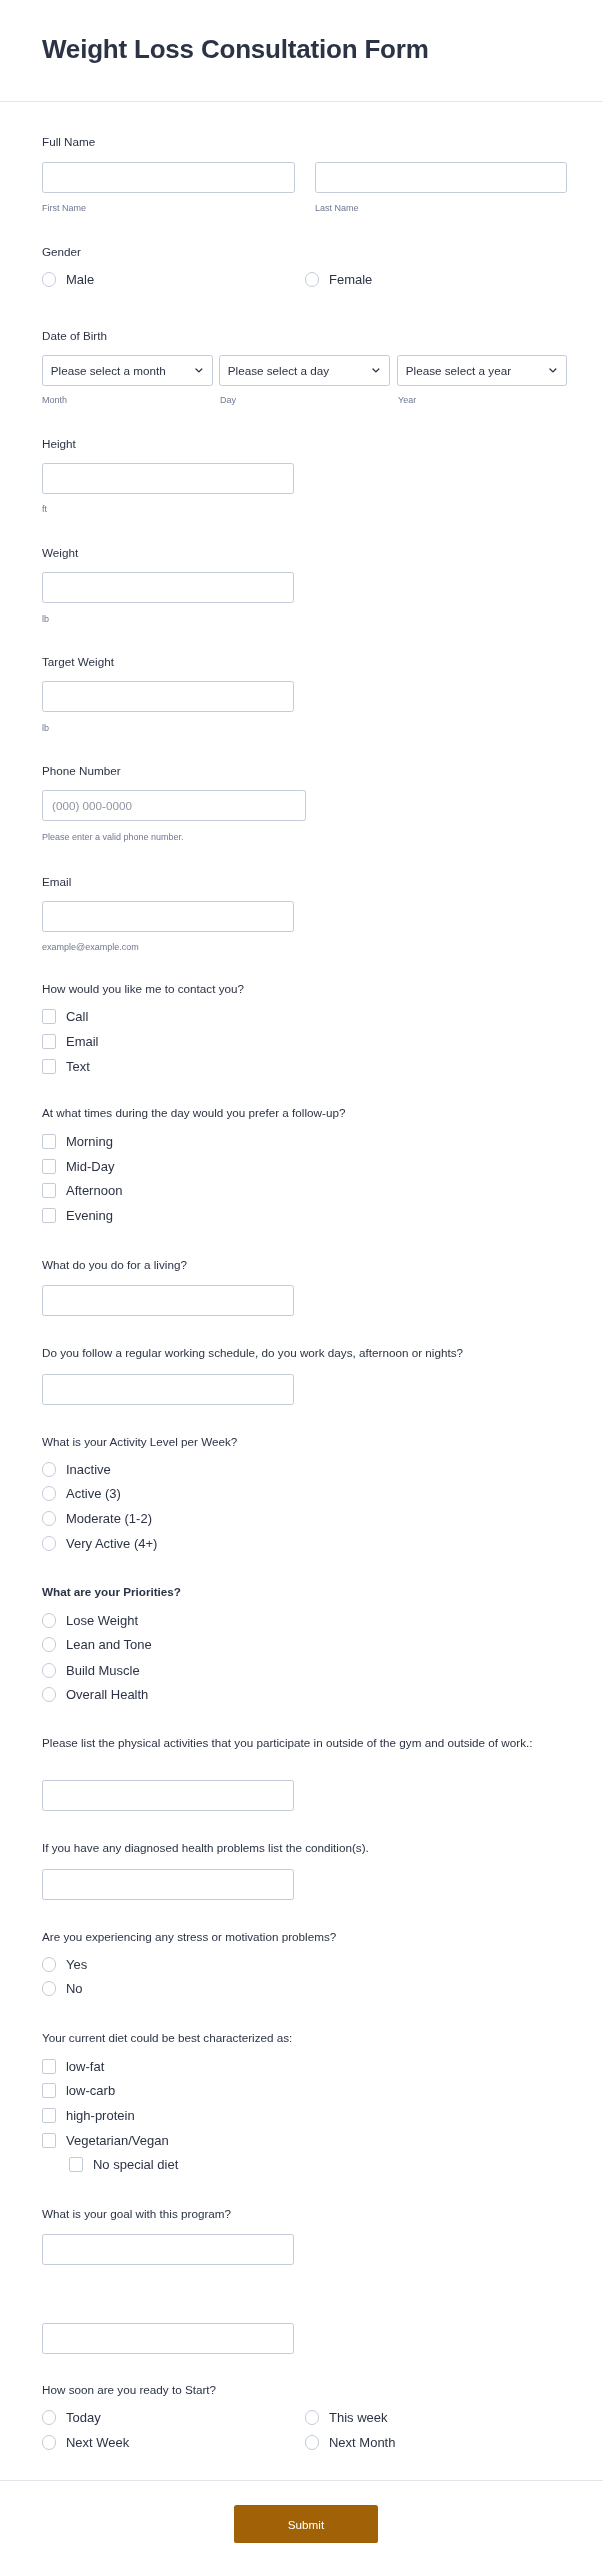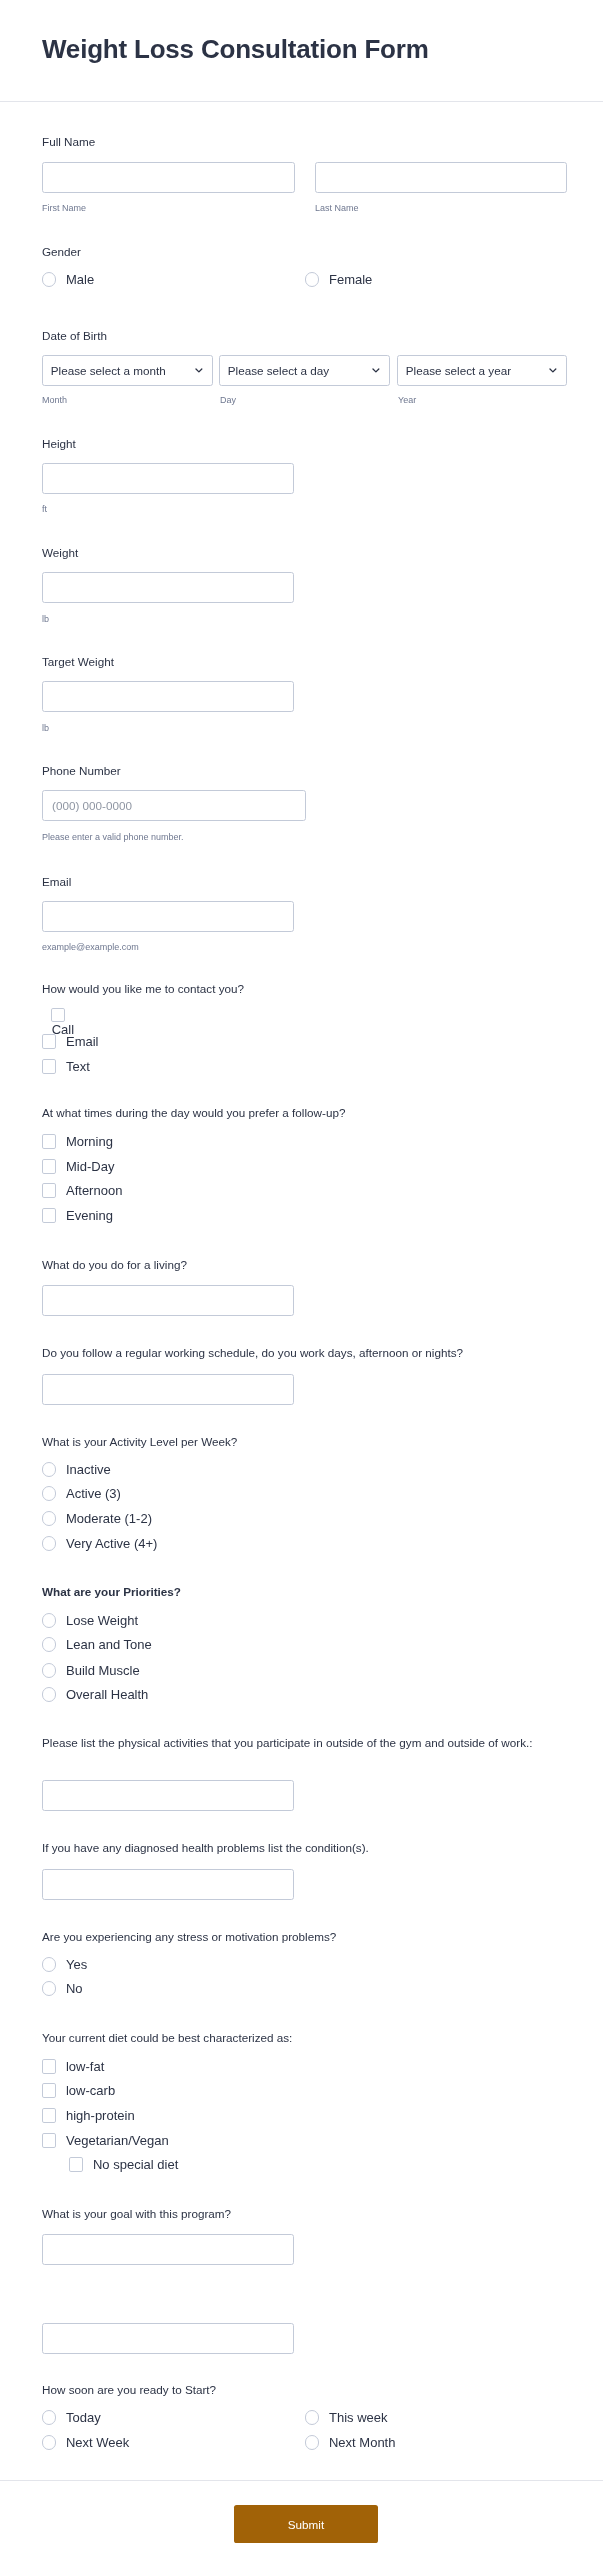--- a/index.html
+++ b/index.html
@@ -85,21 +85,21 @@
 
 <div class="abs label" style="top:764px;">Phone Number</div>
 <input class="abs input" style="left: 42px; top: 790px; width: 264px;" placeholder="(000) 000-0000">
 <div class="abs sub" style="left:42px; top:832px;">Please enter a valid phone number.</div>
 
 <div class="abs label" style="top:875px;">Email</div>
 <input class="abs input" style="left: 42px; top: 901px; width: 252px;" value="">
 <div class="abs sub" style="left:42px; top:942px;">example@example.com</div>
 
 <div class="abs label" style="top:982px;">How would you like me to contact you?</div>
-<div class="abs opt" style="left:42px; top:1008px;flex-direction:column;">
+<div class="abs opt" style="left:42px; top:1008px;">
     <span class="check"></span>
     <span class="optlabel">Call</span>
   </div>
 <div class="abs opt" style="left:42px; top:1033px;">
     <span class="check"></span>
     <span class="optlabel">Email</span>
   </div>
 <div class="abs opt" style="left:42px; top:1058px;">
     <span class="check"></span>
     <span class="optlabel">Text</span>

